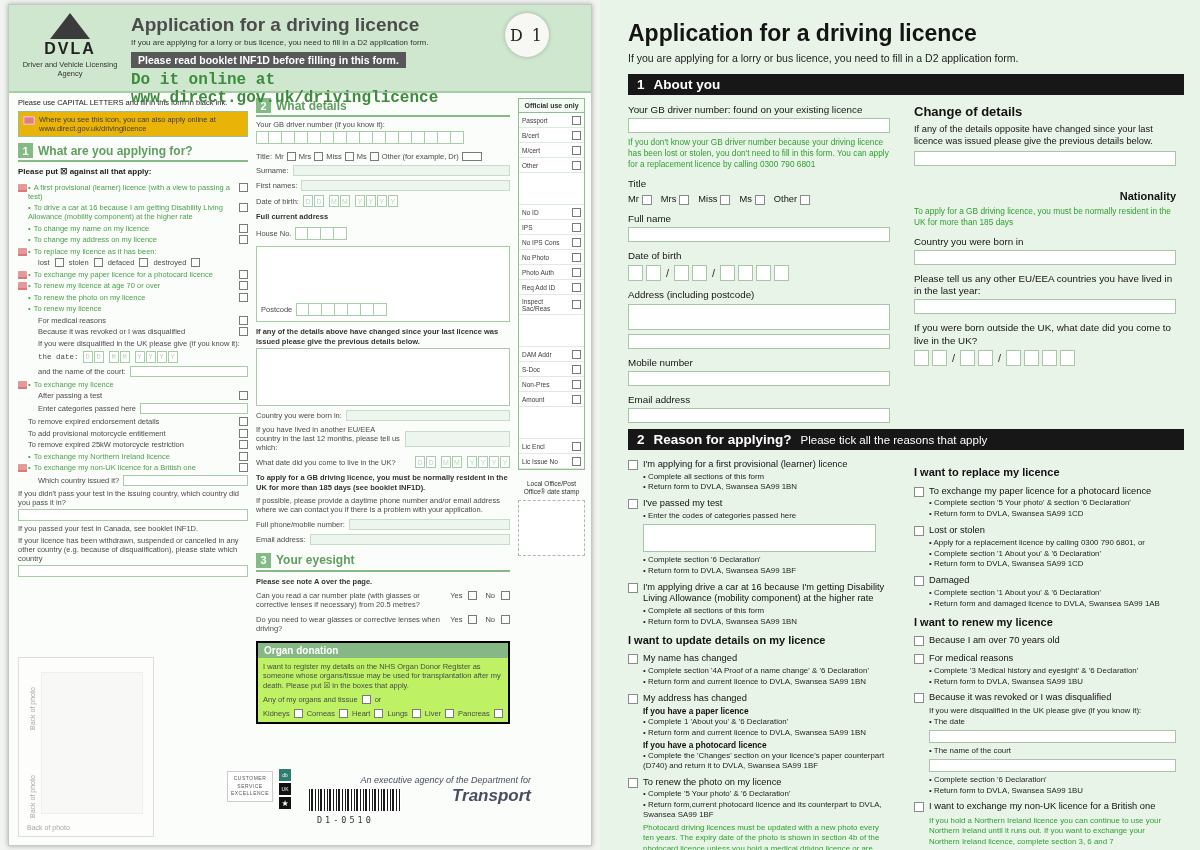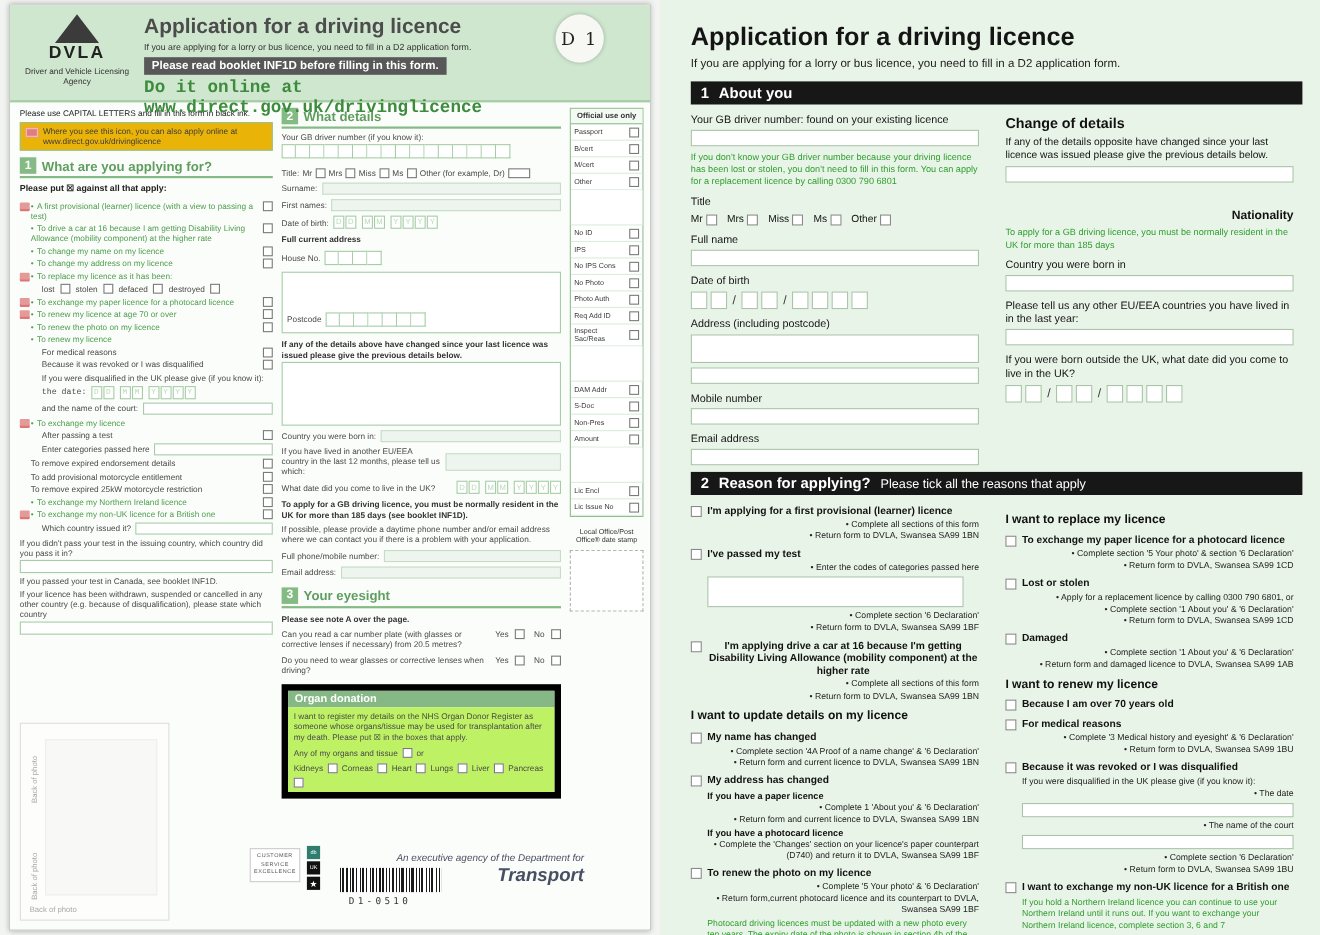--- a/index.html
+++ b/index.html
@@ -73,30 +73,30 @@
 
   .f-label { font-size:7.5px; color:#4a4a4a; }
   .f-bold { font-size:7.5px; font-weight:bold; color:#333; margin:5px 0 2px; line-height:1.25; }
   .f-plain { font-size:7.5px; color:#4a4a4a; margin:4px 0; line-height:1.25; }
   .field-line { display:flex; align-items:center; gap:4px; margin:4px 0; }
   .fill { flex:1; height:11px; background:#eef5ee; border:1px solid #c5dcc5; }
   .fill.tall { height:16px; }
   .boxrow { display:inline-flex; margin:2px 0; }
   .bcell { width:13px; height:13px; border:1px solid #a6cda6; border-left:none; background:#fff; }
   .bcell:first-child { border-left:1px solid #a6cda6; }
-  .addr-box { border:1px solid #a6cda6; background:#fff; height:56px; margin:2px 0 4px; position:relative; }
+  .addr-box { border:1px solid #a6cda6; background:#fff; height:76px; margin:2px 0 4px; position:relative; }
   .addr-box .pc-row { position:absolute; bottom:3px; left:4px; display:flex; align-items:center; gap:4px; }
   .big-box { border:1px solid #a6cda6; background:#fff; height:58px; margin:2px 0 4px; }
   .titlerow { display:flex; align-items:center; gap:3px; font-size:7.5px; color:#4a4a4a; margin:4px 0; flex-wrap:wrap; }
 
   .yn-row { display:flex; align-items:flex-start; gap:4px; margin:5px 0; }
   .yn-row .q { flex:1; font-size:7.5px; color:#4a4a4a; line-height:1.25; }
   .yn-lab { font-size:7.5px; color:#4a4a4a; margin:0 2px 0 4px; }
 
-  .organ { margin-top:7px; border:6px solid #000000; }
+  .organ { margin-top:7px; border:2px solid #000000; }
   .organ-head { background:#85b885; color:#fff; font-weight:bold; font-size:10px; padding:2px 6px; }
   .organ-body { background:#bef264; padding:4px 5px; font-size:7.5px; color:#4a4a4a; line-height:1.3; }
   .organ-row { display:flex; align-items:center; gap:4px; flex-wrap:wrap; margin-top:4px; }
 
   .ou { border:1px solid #8fbf8f; background:#fff; }
   .ou-title { font-size:7px; font-weight:bold; text-align:center; border-bottom:1px solid #8fbf8f; padding:3px 1px; color:#333; background:#f3faf3; }
   .ou-row { display:flex; justify-content:space-between; align-items:center; padding:2.5px 3px; border-bottom:1px solid #dcecdc; }
   .ou-label { font-size:6.5px; color:#3a3a3a; }
   .ou-big { height:32px; border-bottom:1px solid #dcecdc; background:#fff; }
   .stamp { margin-top:10px; font-size:6.5px; color:#333; text-align:center; line-height:1.3; }
@@ -135,23 +135,23 @@
   .r-opt-label { font-size:9.3px; color:#141414; }
   .rchange-title { font-size:13px; font-weight:bold; color:#111; margin-bottom:4px; }
   .rchange-title.sm { font-size:11px; margin-top:24px;text-align:right; }
   .daterow { display:flex; gap:3px; align-items:center; margin:3px 0; }
   .dbox { width:15px; height:16px; border:1px solid #a9c4a9; background:#fff; }
   .dsl { font-size:11px; color:#333; margin:0 2px; }
 
   .reason { margin-bottom:6px; }
   .reason-row { display:flex; gap:5px; align-items:flex-start; }
   .rcb { width:10px; height:10px; border:1px solid #8a8a8a; background:#fff; flex:none; margin-top:1px; }
-  .reason-label { font-weight:bold; font-size:9.3px; color:#111; line-height:1.25;text-align:center; }
+  .reason-label { font-weight:normal; font-size:9.3px; color:#111; line-height:1.25; }
   .reason-header { font-weight:bold; font-size:11px; color:#111; margin:7px 0 3px; line-height:1.25; }
-  .bullet { font-size:7.9px; color:#1e1e1e; line-height:1.25; margin-top:1px;text-align:right; }
+  .bullet { font-size:7.9px; color:#1e1e1e; line-height:1.25; margin-top:1px; }
   .subhead { font-size:8.3px; font-weight:bold; color:#111; margin-top:2px; }
   .gnote { font-size:7.9px; color:#2f9e2f; line-height:1.3; margin-top:3px; }
   .ptext { font-size:7.9px; color:#1e1e1e; line-height:1.25; margin-top:2px; }
   .rinput { height:13px; border:1px solid #a9c4a9; background:#fff; margin:3px 0; }
   .rinput.lg { height:28px; margin-right:14px; }
   .ml { margin-left:15px; }
 </style>
 </head>
 <body>
 

